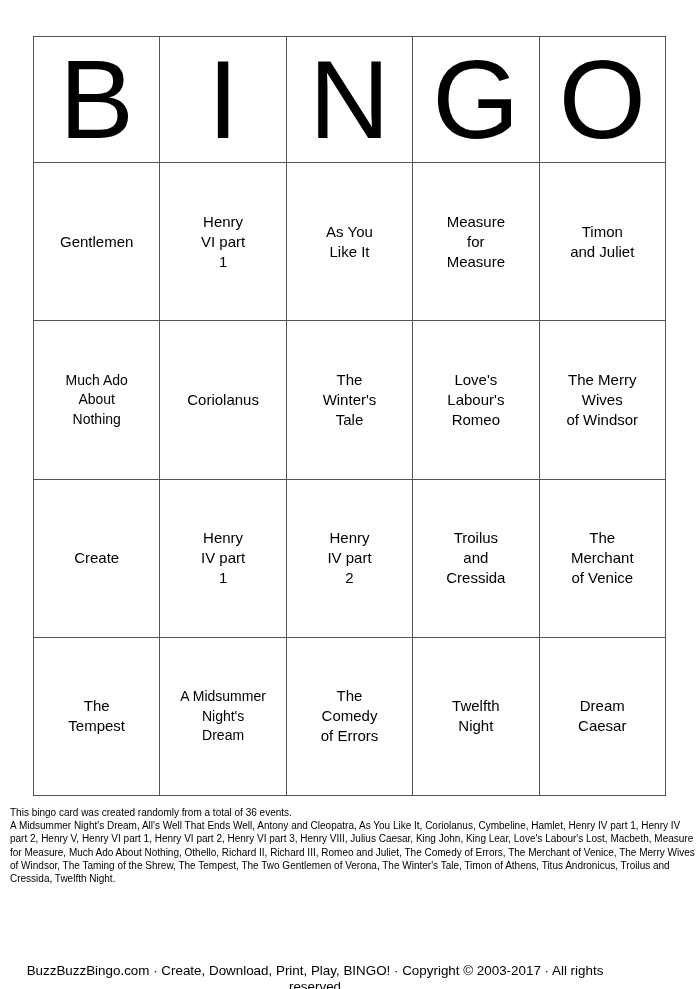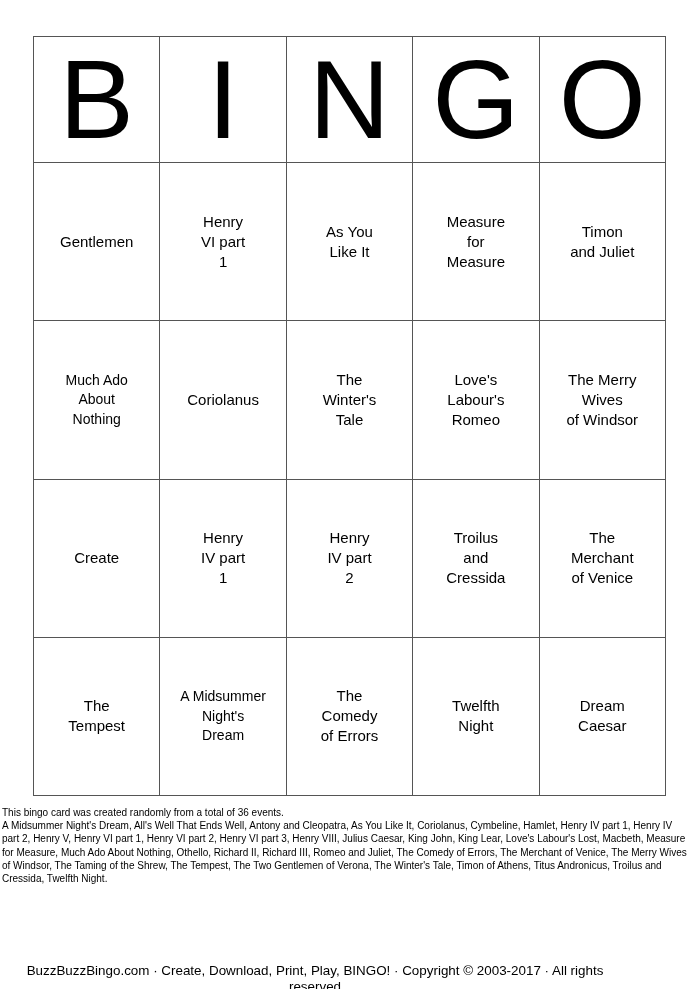--- a/index.html
+++ b/index.html
@@ -43,21 +43,21 @@
     line-height: 20px;
     white-space: pre-line;
     display: inline-block;
   }
   .cell-text.small {
     font-size: 14px;
     line-height: 19.5px;
   }
   .notes {
     position: absolute;
-    left: 2px;
+    left: 10px;
     top: 806px;
     width: 685px;
     font-size: 10px;
     line-height: 13.2px;
   }
   .notes p { margin: 0; }
   .footer {
     position: absolute;
     left: 0;
     top: 963px;

